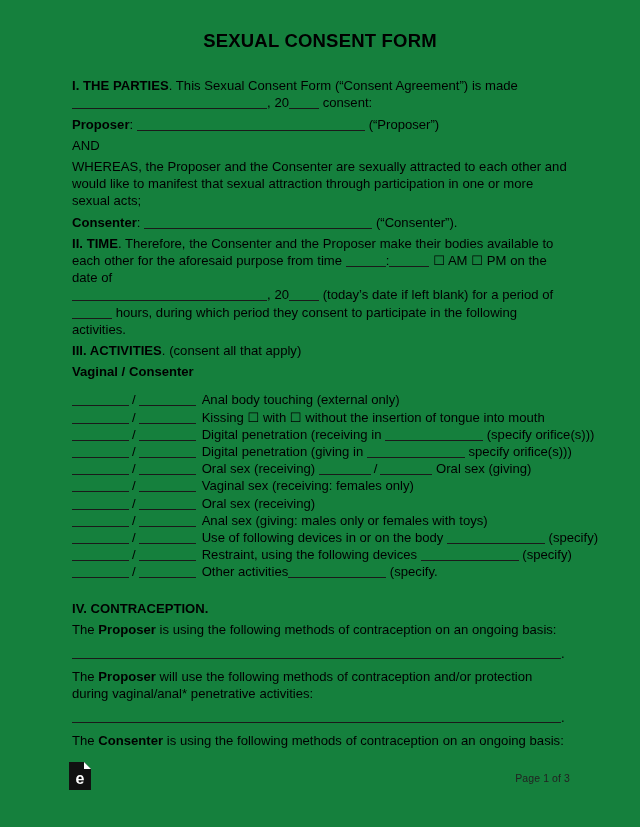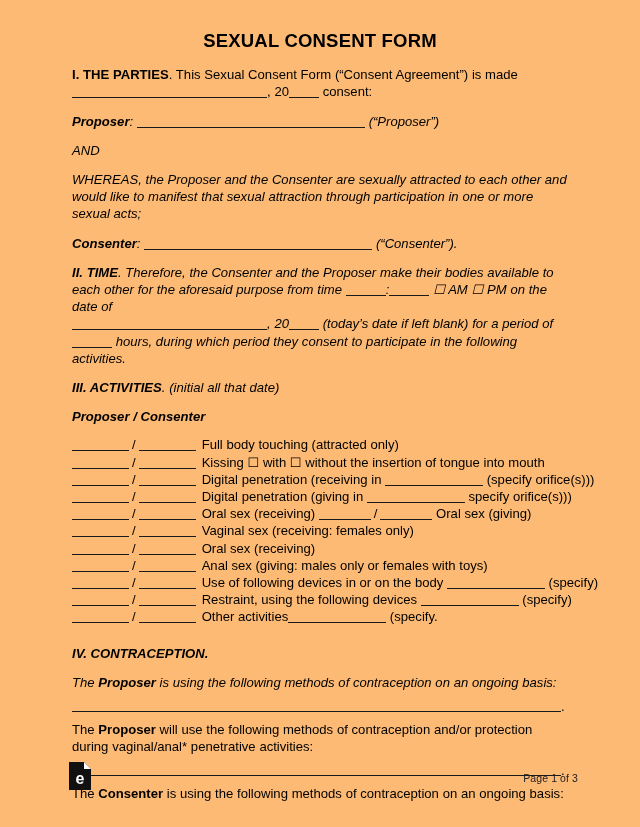--- a/index.html
+++ b/index.html
@@ -11,21 +11,21 @@
     width: 640px;
     height: 827px;
     font-family: "Liberation Sans", sans-serif;
     color: #000000;
     -webkit-font-smoothing: antialiased;
   }
   .page {
     position: relative;
     width: 640px;
     height: 827px;
-    background: #fdba74;
+    background: #15803d;
     box-sizing: border-box;
     padding: 12px;
     overflow: hidden;
   }
   .content {
     position: absolute;
     left: 72px;
     top: 0;
     width: 496px;
   }
@@ -41,21 +41,21 @@
     line-height: 1.2;
   }
 
   .para {
     font-size: 13.1px;
     line-height: 17.2px;
     margin: 0;
     text-align: left;
     word-spacing: 0.1px;
   }
-  .para.gap-top-lg { margin-top: 12px; font-style: italic; }
+  .para.gap-top-lg { margin-top: 4px; }
   .para.gap-top-sm { margin-top: 9px; }
 
   b, .b { font-weight: bold; }
 
   .blank {
     display: inline-block;
     border-bottom: 1.3px solid #1a1a1a;
     vertical-align: -2px;
     height: 0;
   }
@@ -121,55 +121,55 @@
   }
   .logo {
     position: absolute;
     left: 69px;
     top: 0px;
     width: 22px;
     height: 28px;
   }
   .page-num {
     position: absolute;
-    right: 62px;
+    right: 70px;
     top: 10px;
     font-size: 10.5px;
     color: #222222;
     letter-spacing: 0.1px;
   }
 </style>
 </head>
 <body>
 
 <div class="page">
 
   <div class="content">
 
     <h1 class="doc-title">SEXUAL CONSENT FORM</h1>
 
-    <p class="para" style="margin-top:14px;"><b>I. THE PARTIES</b><span>. This Sexual Consent Form (“Consent Agreement”) is made</span><br><span class="blank bl-date"></span><span>, 20</span><span class="blank bl-xs"></span><span> consent:</span></p>
+    <p class="para" style="margin-top:25px;"><b>I. THE PARTIES</b><span>. This Sexual Consent Form (“Consent Agreement”) is made</span><br><span class="blank bl-date"></span><span>, 20</span><span class="blank bl-xs"></span><span> consent:</span></p>
 
     <p class="para gap-top-lg"><b>Proposer</b><span>:</span> <span class="blank bl-name"></span> <span>(“Proposer”)</span></p>
 
     <p class="para gap-top-lg">AND</p>
 
     <p class="para gap-top-lg">WHEREAS, the Proposer and the Consenter are sexually attracted to each other and would like to manifest that sexual attraction through participation in one or more sexual acts;</p>
 
     <p class="para gap-top-lg"><b>Consenter</b><span>:</span> <span class="blank bl-name"></span> <span>(“Consenter”).</span></p>
 
     <p class="para gap-top-lg"><b>II. TIME</b><span>. Therefore, the Consenter and the Proposer make their bodies available to each other for the aforesaid purpose from time </span><span class="blank bl-sm"></span><span>:</span><span class="blank bl-sm"></span> <span class="chk">☐</span> <span>AM</span> <span class="chk">☐</span> <span>PM</span><span> on the date of </span><br><span class="blank bl-date"></span><span>, 20</span><span class="blank bl-xs"></span><span> (today’s date if left blank) for a period of </span><span class="blank bl-sm"></span><span> hours, during which period they consent to participate in the following activities.</span></p>
 
-    <p class="para gap-top-lg"><b>III. ACTIVITIES</b><span>. (initial all that date)</span></p>
-
-    <p class="para gap-top-lg"><b>Proposer / Consenter</b></p>
+    <p class="para gap-top-lg"><b>III. ACTIVITIES</b><span>. (consent all that apply)</span></p>
+
+    <p class="para gap-top-lg"><b>Vaginal / Consenter</b></p>
 
     <div class="activities">
 
-      <div class="act-row"><span class="ini"></span><span class="slash">/</span><span class="ini2"></span><span class="act-label">Full body touching (attracted only)</span></div>
+      <div class="act-row"><span class="ini"></span><span class="slash">/</span><span class="ini2"></span><span class="act-label">Anal body touching (external only)</span></div>
 
       <div class="act-row"><span class="ini"></span><span class="slash">/</span><span class="ini2"></span><span class="act-label">Kissing </span><span class="chk">☐</span><span> with </span><span class="chk">☐</span><span> without the insertion of tongue into mouth</span></div>
 
       <div class="act-row"><span class="ini"></span><span class="slash">/</span><span class="ini2"></span><span class="act-label">Digital penetration (receiving in </span><span class="blank bl-lg"></span><span> (specify orifice(s)))</span></div>
 
       <div class="act-row"><span class="ini"></span><span class="slash">/</span><span class="ini2"></span><span class="act-label">Digital penetration (giving in </span><span class="blank bl-lg"></span><span> specify orifice(s)))</span></div>
 
       <div class="act-row"><span class="ini"></span><span class="slash">/</span><span class="ini2"></span><span class="act-label">Oral sex (receiving) </span><span class="blank bl-md"></span><span class="slash">/</span><span class="blank bl-md"></span><span> Oral sex (giving)</span></div>
 
       <div class="act-row"><span class="ini"></span><span class="slash">/</span><span class="ini2"></span><span class="act-label">Vaginal sex (receiving: females only)</span></div>
@@ -179,21 +179,21 @@
       <div class="act-row"><span class="ini"></span><span class="slash">/</span><span class="ini2"></span><span class="act-label">Anal sex (giving: males only or females with toys)</span></div>
 
       <div class="act-row"><span class="ini"></span><span class="slash">/</span><span class="ini2"></span><span class="act-label">Use of following devices in or on the body </span><span class="blank bl-lg"></span><span> (specify)</span></div>
 
       <div class="act-row"><span class="ini"></span><span class="slash">/</span><span class="ini2"></span><span class="act-label">Restraint, using the following devices </span><span class="blank bl-lg"></span><span> (specify)</span></div>
 
       <div class="act-row"><span class="ini"></span><span class="slash">/</span><span class="ini2"></span><span class="act-label">Other activities</span><span class="blank bl-lg"></span><span> (specify.</span></div>
 
     </div>
 
-    <p class="para" style="margin-top:19px;font-style:italic;"><b>IV. CONTRACEPTION.</b></p>
+    <p class="para" style="margin-top:19px;"><b>IV. CONTRACEPTION.</b></p>
 
     <p class="para gap-top-lg"><span>The </span><b>Proposer</b><span> is using the following methods of contraception on an ongoing basis:</span></p>
     <div class="rule-wrap"><span class="rl"></span><span>.</span></div>
 
     <p class="para gap-top-sm"><span>The </span><b>Proposer</b><span> will use the following methods of contraception and/or protection during vaginal/anal* penetrative activities:</span></p>
     <div class="rule-wrap"><span class="rl"></span><span>.</span></div>
 
     <p class="para gap-top-sm"><span>The </span><b>Consenter</b><span> is using the following methods of contraception on an ongoing basis:</span></p>
 
   </div>

